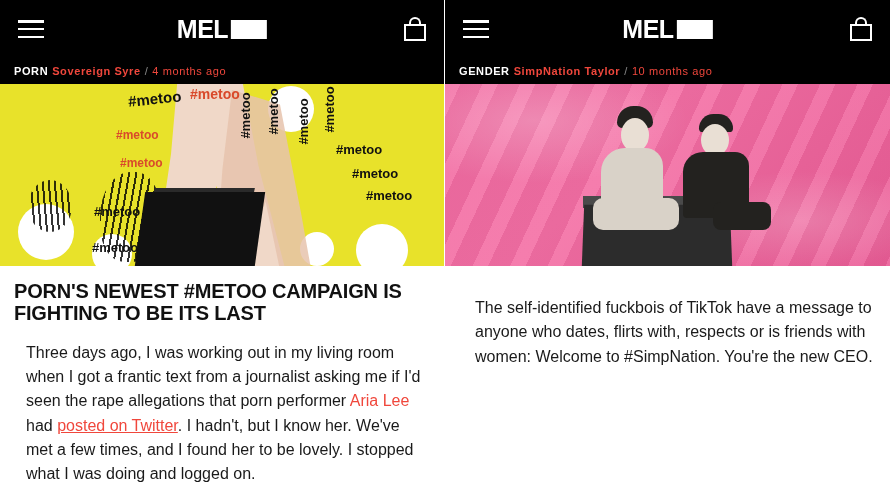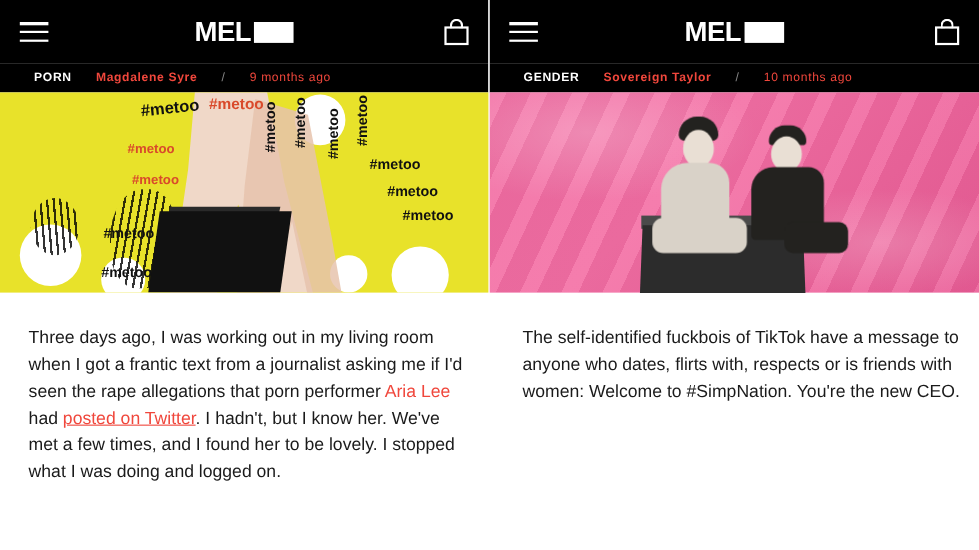--- a/index.html
+++ b/index.html
@@ -73,22 +73,22 @@
     border-bottom: none;
     border-radius: 6px 6px 0 0;
   }
 
   
   .metabar {
     height: 26px;
     background: #000000;
     display: flex;
     align-items: center;
-    padding: 0 31px;
-    gap: 22px;
+    padding: 0 14px;
+    gap: 4px;
     font-size: 11px;
     letter-spacing: 0.6px;
   }
   .meta-cat {
     color: #ffffff;
     font-weight: bold;
     text-transform: uppercase;
   }
   .meta-author { color: #f0473c; font-weight: bold; }
   .meta-sep { color: #888888; }
@@ -227,23 +227,23 @@
         <span class="logo-block"></span>
       </div>
       <div class="cart-icon">
         <div class="handle"></div>
         <div class="body"></div>
       </div>
     </div>
 
     <div class="metabar">
       <span class="meta-cat">PORN</span>
-      <span class="meta-author">Magdalene Syre</span>
+      <span class="meta-author">Sovereign Syre</span>
       <span class="meta-sep">/</span>
-      <span class="meta-time">9 months ago</span>
+      <span class="meta-time">4 months ago</span>
     </div>
 
     <div class="hero hero-yellow">
       <div class="dot" style="left:18px;  top:120px; width:56px;  height:56px;"></div>
       <div class="dot" style="left:92px;  top:150px; width:40px;  height:40px;"></div>
       <div class="dot" style="left:356px; top:140px; width:52px;  height:52px;"></div>
       <div class="dot" style="left:268px; top:2px;   width:46px;  height:46px;"></div>
       <div class="dot" style="left:300px; top:148px; width:34px;  height:34px;"></div>
 
       <div class="legs"></div>
@@ -262,20 +262,21 @@
       <span class="tag" style="left:336px; top:58px;  font-size:13px;">#metoo</span>
       <span class="tag" style="left:352px; top:82px;  font-size:13px;">#metoo</span>
       <span class="tag" style="left:366px; top:104px; font-size:13px;">#metoo</span>
       <span class="tag red" style="left:116px; top:44px;  font-size:12px;">#metoo</span>
       <span class="tag red" style="left:120px; top:72px;  font-size:12px;">#metoo</span>
       <span class="tag" style="left:94px;  top:120px; font-size:13px;">#metoo</span>
       <span class="tag" style="left:92px;  top:156px; font-size:13px;">#metoo</span>
     </div>
 
     <div class="article">
+      <h1 class="headline">PORN'S NEWEST #METOO CAMPAIGN IS FIGHTING TO BE ITS LAST</h1>
       <p class="body-copy">
         <span>Three days ago, I was working out in my living room when I got a frantic text from a journalist asking me if I'd seen the rape allegations that porn performer </span><a href="#">Aria Lee</a><span> had </span><a href="#" class="underline">posted on Twitter</a><span>. I hadn't, but I know her. We've met a few times, and I found her to be lovely. I stopped what I was doing and logged on.</span>
       </p>
     </div>
   </div>
 
   <div class="pane right">
 
     <div class="topbar">
       <div class="hamburger">
@@ -288,21 +289,21 @@
         <span class="logo-block"></span>
       </div>
       <div class="cart-icon">
         <div class="handle"></div>
         <div class="body"></div>
       </div>
     </div>
 
     <div class="metabar">
       <span class="meta-cat">GENDER</span>
-      <span class="meta-author">Sovereign Taylor</span>
+      <span class="meta-author">SimpNation Taylor</span>
       <span class="meta-sep">/</span>
       <span class="meta-time">10 months ago</span>
     </div>
 
     <div class="hero hero-pink">
       <div class="swirl"></div>
       <div class="block-top"></div>
       <div class="block"></div>
 
       <div class="fig" style="left:148px; top:22px; width:90px; height:120px;">

